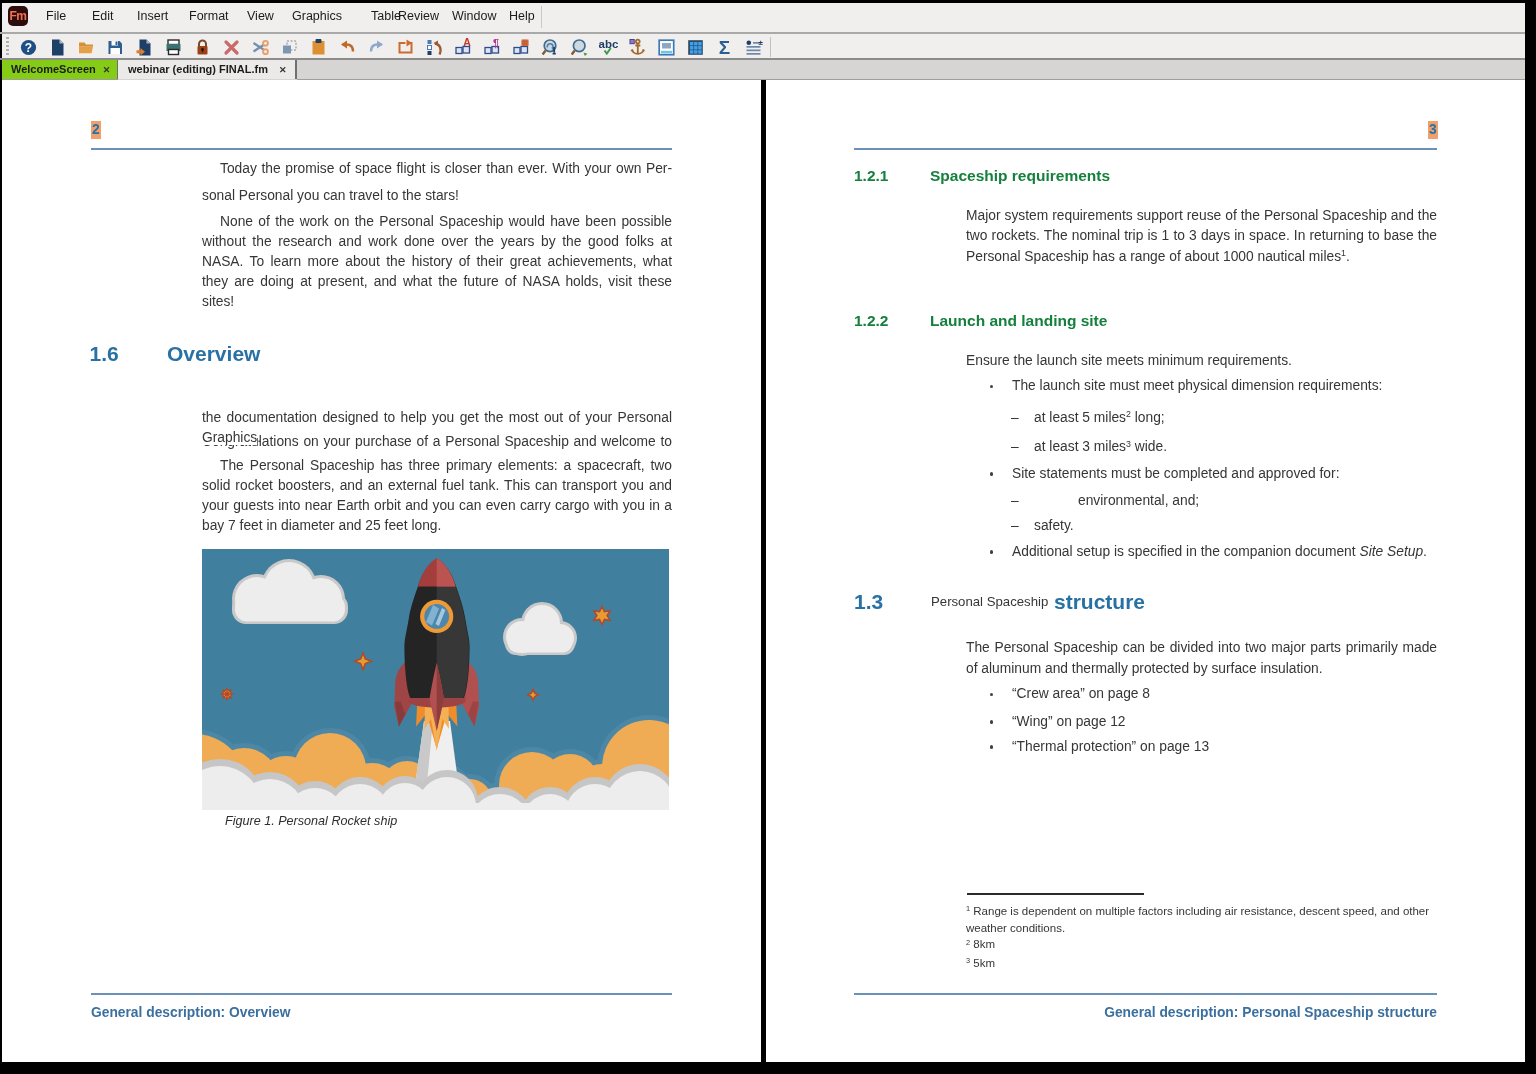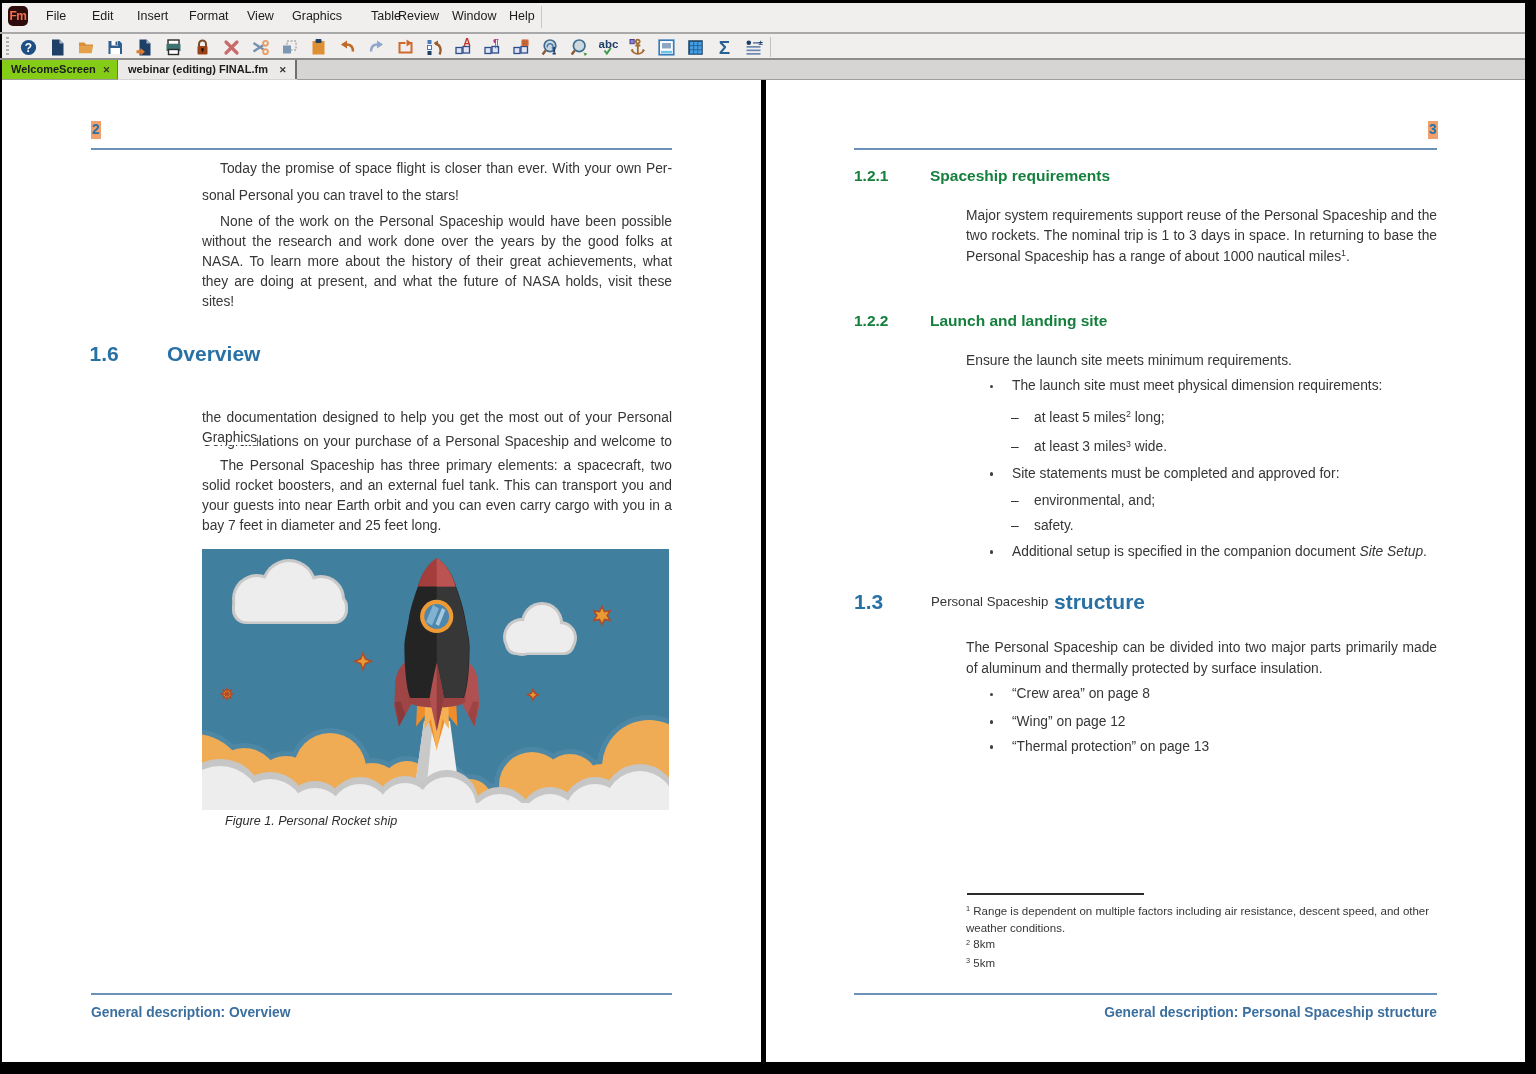--- a/index.html
+++ b/index.html
@@ -396,21 +396,21 @@
 <div class="lline" style="left:966px;top:351.4px;">Ensure the launch site meets minimum requirements.</div>
 <div class="blt" style="left:989.6px;top:384.5px;"></div>
 <div class="lline" style="left:1012px;top:376.3px;">The launch site must meet physical dimension requirements:</div>
 <div class="lline" style="left:1011px;top:408px;">–</div>
 <div class="lline" style="left:1034px;top:408px;">at least 5 miles<sup>2</sup> long;</div>
 <div class="lline" style="left:1011px;top:437.4px;">–</div>
 <div class="lline" style="left:1034px;top:437.4px;">at least 3 miles<sup>3</sup> wide.</div>
 <div class="blt" style="left:989.6px;top:471.9px;"></div>
 <div class="lline" style="left:1012px;top:463.7px;">Site statements must be completed and approved for:</div>
 <div class="lline" style="left:1011px;top:490.9px;">–</div>
-<div class="lline" style="left:1034px;top:490.9px;text-align:center;">environmental, and;</div>
+<div class="lline" style="left:1078px;top:490.9px;text-align:center;">environmental, and;</div>
 <div class="lline" style="left:1011px;top:515.8px;">–</div>
 <div class="lline" style="left:1034px;top:515.8px;">safety.</div>
 <div class="blt" style="left:989.6px;top:549.8px;"></div>
 <div class="lline" style="left:1012px;top:541.6px;">Additional setup is specified in the companion document <i>Site Setup</i>.</div>
 <span class="h1" style="left:854px;top:590.1px;">1.3</span>
 <div class="abs hl" style="left:930px;top:588.3px;height:28.5px;line-height:28.5px;font-size:13.2px;color:#363636;padding:0 1px;">Personal Spaceship</div>
     <span class="h1" style="left:1054px;top:590.1px;">structure</span>
 <div class="jline" style="left:966px;top:638.2px;width:471px;">The <span class="hl">Personal Spaceship</span> can be divided into two major parts primarily made</div>
 <div class="lline" style="left:966px;top:658.5px;">of aluminum and thermally protected by surface insulation.</div>
 <div class="blt" style="left:989.6px;top:692.6px;"></div>

